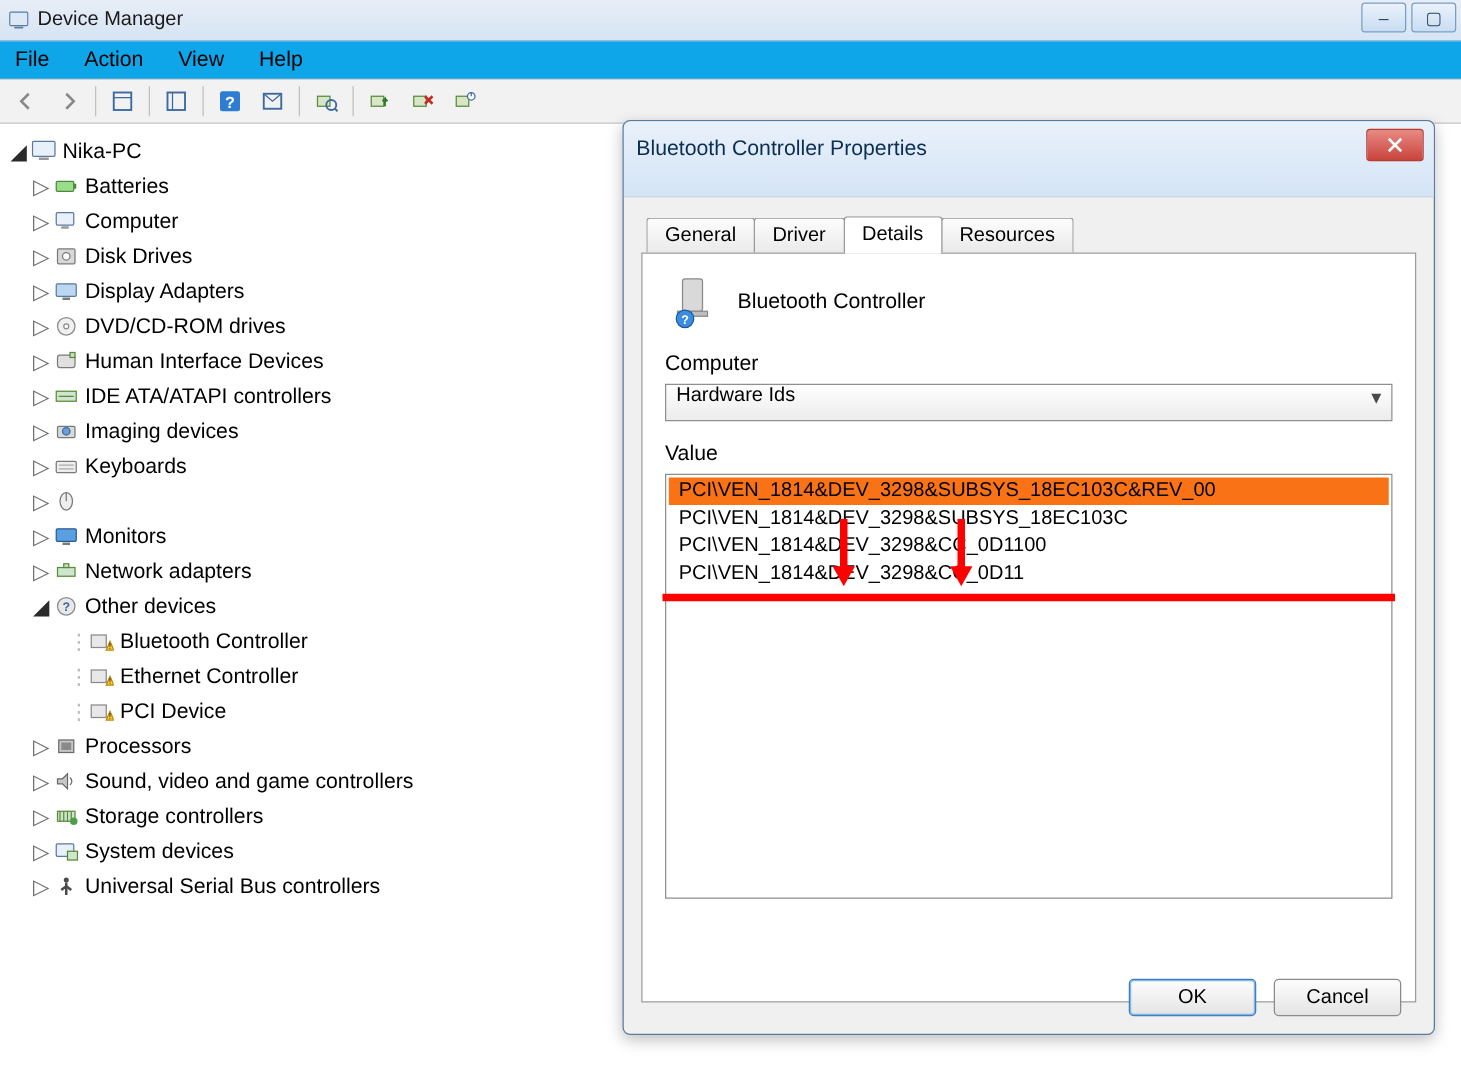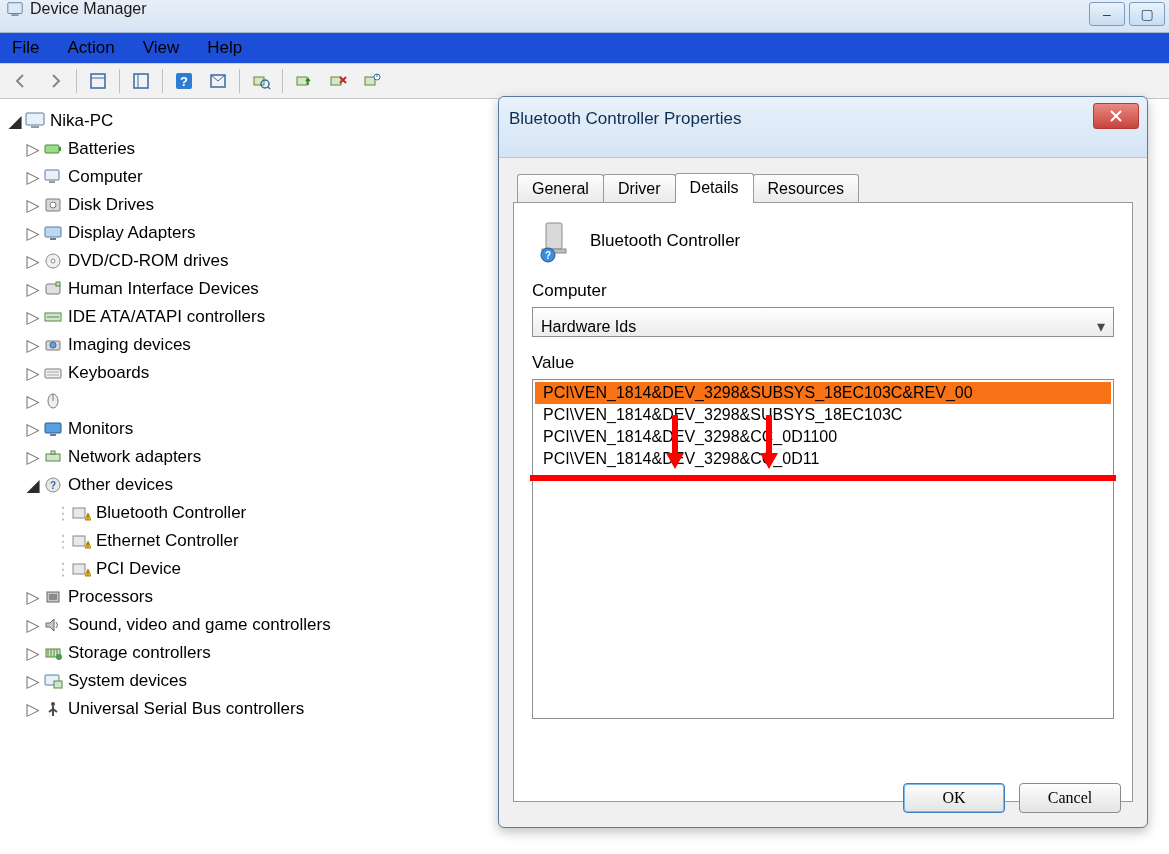--- a/index.html
+++ b/index.html
@@ -1,21 +1,21 @@
 <!DOCTYPE html>
 <html><head>
 <meta charset="utf-8">
 <style>
 html,body{margin:0;padding:0;font-family:"Segoe UI",Tahoma,sans-serif;font-size:15px;color:#000;background:#fff;width:1169px;height:854px;overflow:hidden;position:relative}
-.win-titlebar{height:32px;background:linear-gradient(#e8eef7,#d6e4f4);border-bottom:1px solid #9fb7d4;display:flex;align-items:flex-start;padding:0 6px}
+.win-titlebar{height:32px;background:linear-gradient(#e8eef7,#d6e4f4);border-bottom:1px solid #9fb7d4;display:flex;align-items:center;padding:0 6px}
 .win-titlebar .t-icon{width:18px;height:18px;margin-right:6px;display:flex;align-items:center;justify-content:center}
 .win-titlebar .t-title{font-size:16px;color:#1a1a1a}
 .win-ctl{position:absolute;right:4px;top:2px;display:flex;gap:4px}
 .win-ctl .btn{width:34px;height:22px;border:1px solid #7a9dc3;border-radius:3px;background:linear-gradient(#eaf2fb,#c9ddf2);display:flex;align-items:center;justify-content:center;font-size:14px;color:#2b4766}
-.menubar{height:30px;display:flex;align-items:center;gap:28px;padding:0 12px;font-size:17px;background:#1d4ed8;border-bottom:1px solid #d0d0d0}
+.menubar{height:30px;display:flex;align-items:center;gap:28px;padding:0 12px;font-size:17px;background:#0ea5e9;border-bottom:1px solid #d0d0d0}
 .menu-item{cursor:default}
 .toolbar{height:34px;display:flex;align-items:center;gap:4px;padding:0 6px;background:#f2f2f2;border-bottom:1px solid #c8c8c8}
 .t-btn{width:28px;height:28px;display:flex;align-items:center;justify-content:center;border:1px solid transparent;border-radius:2px}
 .t-btn svg{width:20px;height:20px}
 .t-sep{width:1px;height:24px;background:#c0c0c0;margin:0 2px}
 .tree{padding:8px 4px 8px 6px;font-size:17px;overflow:auto;height:calc(100% - 96px)}
 .row{display:flex;align-items:center;height:28px;white-space:nowrap}
 .tw{width:18px;height:18px;display:flex;align-items:center;justify-content:center;color:#6b6b6b;cursor:default}
 .tw.open{color:#2b2b2b}
 .ic{width:22px;height:20px;display:flex;align-items:center;justify-content:center;margin:0 4px 0 0}
@@ -29,31 +29,31 @@
 .dlg-title{height:36px;background:linear-gradient(#e9f1fb,#d4e4f5);border-bottom:1px solid #b7c9dd;border-radius:6px 6px 0 0;display:flex;align-items:flex-start;padding:12px 10px;font-size:17px;color:#0b2e52}
 .dlg-close{position:absolute;right:8px;top:6px;width:44px;height:24px;border:1px solid #b83b33;border-radius:3px;background:linear-gradient(#e98a84,#c8443b);display:flex;align-items:center;justify-content:center}
 .dlg-close svg{width:14px;height:14px}
 .tabs{display:flex;align-items:flex-end;gap:0;padding:14px 12px 0 18px}
 .tab{border:1px solid #9a9a9a;border-bottom:none;padding:5px 14px;background:linear-gradient(#fdfdfd,#e9e9e9);font-size:16px;margin-right:-1px;border-radius:3px 3px 0 0;position:relative;top:1px;cursor:default}
 .tab.active{background:#fff;z-index:2;padding-bottom:6px;top:1px}
 .tab-body{margin:0 14px 14px 14px;border:1px solid #9a9a9a;background:#fff;height:600px;padding:16px 18px;box-sizing:border-box;position:relative}
 .dev-head{display:flex;align-items:center;gap:14px;margin-bottom:18px}
 .dev-head .dicon{width:44px;height:44px;display:flex;align-items:center;justify-content:center}
 .prop-lbl,.val-lbl{font-size:17px;margin-bottom:6px}
-.combo{width:100%;height:30px;border:1px solid #8f8f8f;background:linear-gradient(#fff,#ececec);display:flex;align-items:flex-end;padding:0 8px;font-size:16px;justify-content:space-between;box-sizing:border-box;margin-bottom:16px}
+.combo{width:100%;height:30px;border:1px solid #8f8f8f;background:linear-gradient(#fff,#ececec);display:flex;align-items:flex-start;padding:0 8px;font-size:16px;justify-content:space-between;box-sizing:border-box;margin-bottom:16px}
 .combo .cv{color:#000}
 .combo .car{color:#4a4a4a}
 .val-list{border:1px solid #8f8f8f;height:340px;background:#fff;font-size:16px;overflow:auto;padding:2px;box-sizing:border-box}
 .val-item{padding:2px 8px;white-space:nowrap}
 .val-item.sel{background:#f97316}
 .red-underline{position:absolute;left:16px;right:16px;top:272px;height:6px;background:#ff0000}
 .red-arrow{position:absolute;top:212px;width:18px;height:54px}
 .red-arrow svg{width:100%;height:100%}
 .dlg-buttons{position:absolute;right:26px;bottom:14px;display:flex;gap:14px}
-.dlg-buttons button{width:102px;height:30px;border:1px solid #8a8a8a;border-radius:4px;background:linear-gradient(#fdfdfd,#e4e4e4);font-size:16px;font-family:Liberation Serif, serif}
+.dlg-buttons button{width:102px;height:30px;border:1px solid #8a8a8a;border-radius:4px;background:linear-gradient(#fdfdfd,#e4e4e4);font-size:16px;font-family:Liberation Sans, sans-serif}
 .dlg-buttons button.primary{border:1px solid #3f7fbf;box-shadow:0 0 0 1px #7fb7e8 inset}
 </style>
 </head>
 <body>
 
 <div class="win-titlebar">
   <span class="t-icon">
     <svg viewBox="0 0 20 20">
         <rect x="2" y="3" width="16" height="12" rx="1" fill="#dce8f6" stroke="#5a7aa0"></rect>
         <rect x="6" y="16" width="8" height="1.5" fill="#5a7aa0"></rect>

